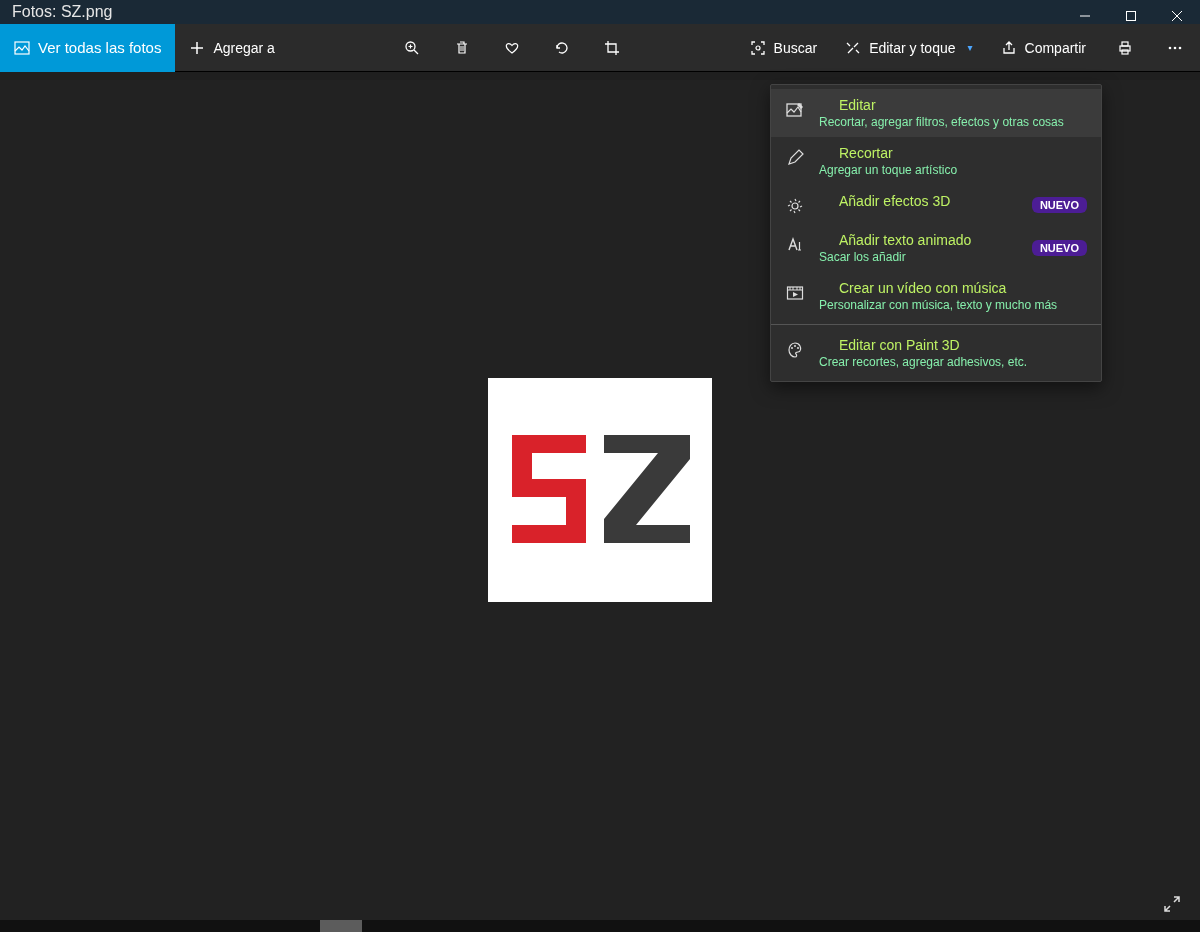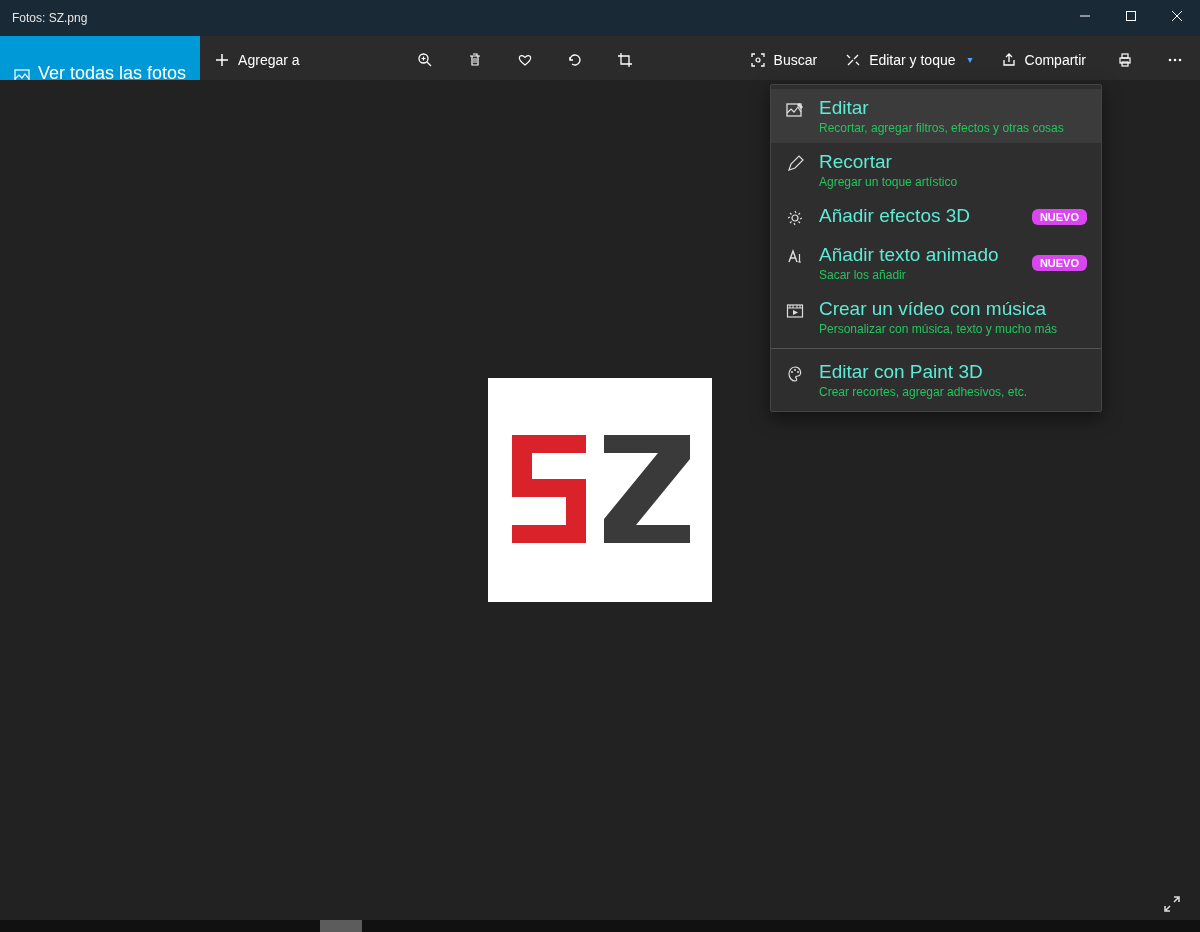--- a/index.html
+++ b/index.html
@@ -1,48 +1,48 @@
 <!DOCTYPE html>
 <html><head>
 <meta charset="utf-8">
 <style>
   * { margin: 0; padding: 0; box-sizing: border-box; font-family: "Segoe UI", sans-serif; }
   body { width: 1200px; height: 932px; background: #1f1f1f; color: #ffffff; overflow: hidden; position: relative; }
 
   
   .titlebar {
-    height: 36px;
+    height: 24px;
     background: #1a2936;
     display: flex;
     align-items: center;
     justify-content: space-between;
-    font-size: 12px;
+    font-size: 16px;
     padding-left: 12px;
   }
   .titlebar-title { color: #e6e6e6; font-weight: 400; }
   .window-controls { display: flex; height: 100%; }
   .win-ctrl { width: 46px; height: 32px; display:flex; align-items:center; justify-content:center; color:#e6e6e6; cursor:pointer; }
 
   
   .toolbar {
     height: 48px;
     background: #2b2b2b;
     display: flex;
     align-items: center;
     border-bottom: 1px solid #000;
   }
   .btn-primary {
     background: #0099d8;
     height: 48px;
     display: flex;
-    align-items: flex-end;
+    align-items: center;
     gap: 8px;
     padding: 0 14px;
     color: #fff;
-    font-size: 18px;
+    font-size: 15px;
     cursor: pointer;
   }
   .btn-toolbar {
     height: 48px;
     display: flex;
     align-items: center;
     gap: 8px;
     padding: 16px 14px;
     color: #fff;
     font-size: 14px;
@@ -86,24 +86,24 @@
   .menu-item {
     display: flex;
     align-items: flex-start;
     gap: 14px;
     padding: 8px 14px;
     cursor: pointer;
   }
   .menu-item.active { background:#3b3b3b; }
   .menu-icon { width:20px; height:20px; flex-shrink:0; margin-top:3px; display:flex; align-items:center; justify-content:center; color:#ddd; }
   .menu-text { flex:1; }
-  .menu-title { font-size:19px; color:#5eead4; }
-  .menu-desc { font-size:12px; color:#22c55e; margin-top:2px; }
+  .menu-title { font-size:14px; color:#bef264;margin-left:20px; }
+  .menu-desc { font-size:12px; color:#86efac; margin-top:2px; }
   .menu-badge {
-    background:#d946ef;
+    background:#4c1d95;
     color:#fff;
     font-size:11px;
     font-weight:600;
     padding:2px 8px;
     border-radius:6px;
     align-self:center;
   }
   .menu-sep { height:1px; background:#555; margin:4px 0; }
 
   

